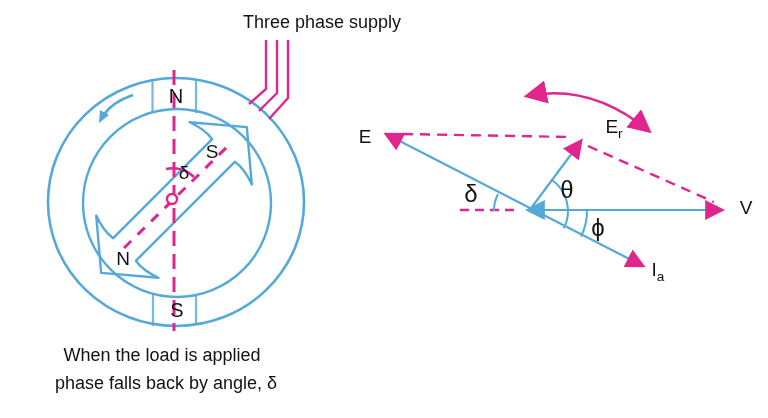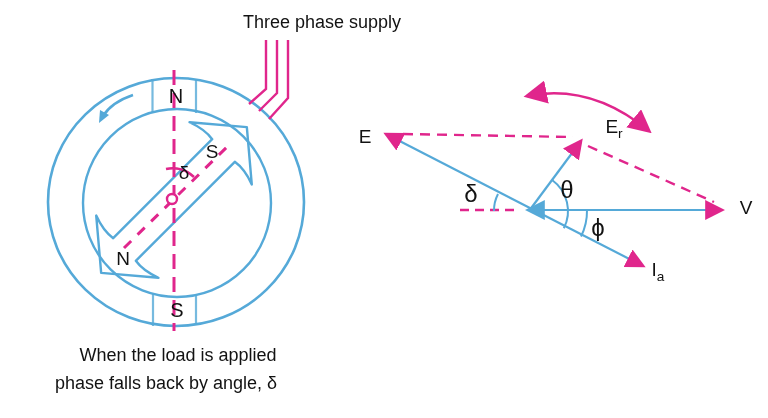--- a/index.html
+++ b/index.html
@@ -90,21 +90,21 @@
   </svg>
 
   <div class="lbl t18" style="left:322px;top:22px;">Three phase supply</div>
 
   <div class="lbl t20" style="left:176px;top:96px;">N</div>
   <div class="lbl t20" style="left:177px;top:310px;">S</div>
   <div class="lbl t19" style="left:212px;top:151px;">S</div>
   <div class="lbl t19" style="left:123px;top:258px;">N</div>
   <div class="lbl t19" style="left:184px;top:172px;">δ</div>
 
-  <div class="lbl t18" style="left:178px;top:355px;">When the load is applied</div>
+  <div class="lbl t18" style="left:162px;top:355px;">When the load is applied</div>
   <div class="lbl t18" style="left:166px;top:383px;">phase falls back by angle, δ</div>
 
   <div class="lbl t19" style="left:365px;top:136px;">E</div>
   <div class="lbl t19" style="left:586px;top:126px;margin-left:28px;"><span>E</span><span class="sub">r</span></div>
   <div class="lbl t19" style="left:746px;top:207px;">V</div>
   <div class="lbl t19" style="left:658px;top:269px;"><span>I</span><span class="sub">a</span></div>
   <div class="lbl t24" style="left:567px;top:190px;">θ</div>
   <div class="lbl t24" style="left:598px;top:228px;">ϕ</div>
   <div class="lbl t24" style="left:471px;top:194px;">δ</div>
 </div>

